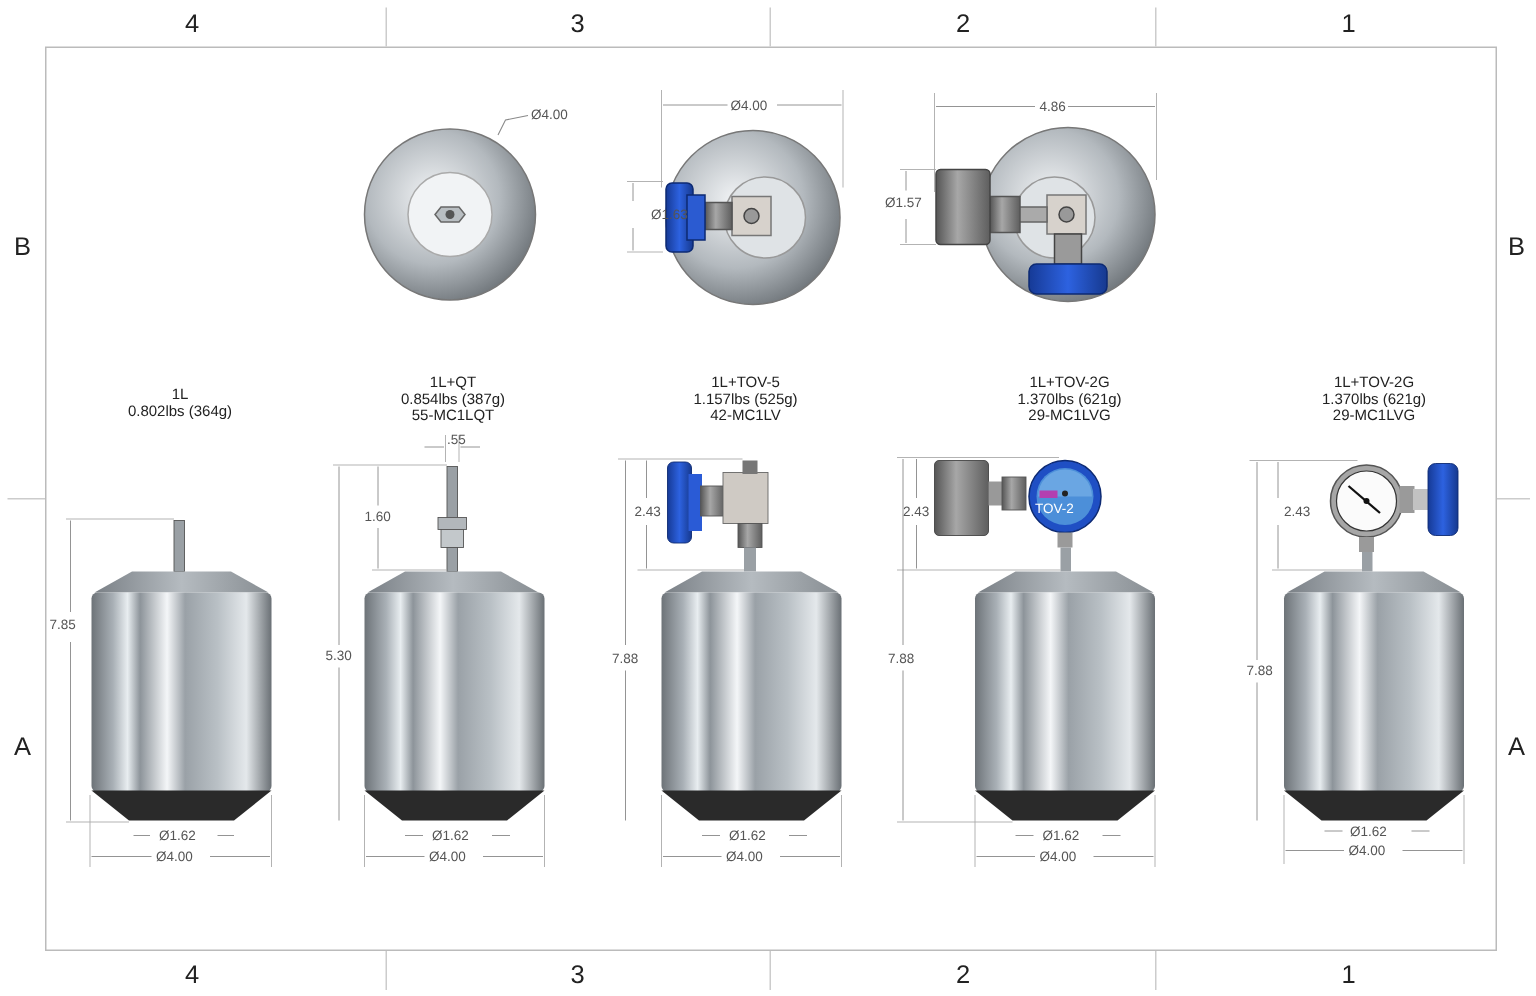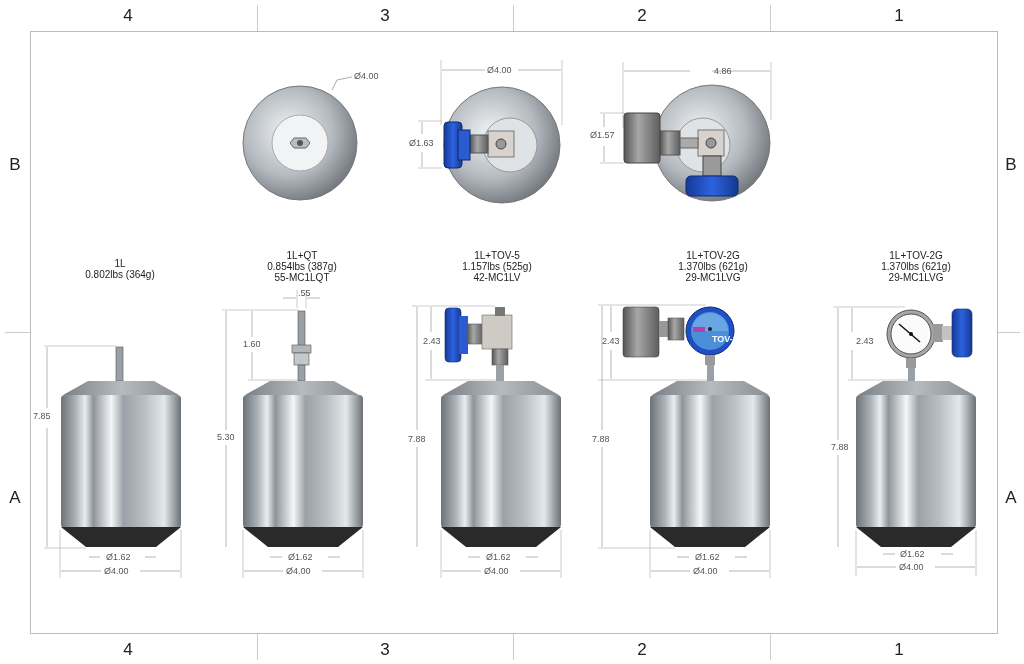--- a/index.html
+++ b/index.html
@@ -93,42 +93,42 @@
   <circle cx="501" cy="144" r="5" fill="#999" stroke="#444"></circle>
   <rect x="470" y="135" width="18" height="18" fill="url(#gauge)" stroke="#555"></rect>
   <rect x="444" y="122" width="18" height="46" rx="4" fill="url(#blue)" stroke="#0d2a73"></rect>
   <rect x="458" y="130" width="12" height="30" fill="#2b5bd1" stroke="#0d2a73"></rect>
   <line x1="418" y1="121" x2="442" y2="121" stroke="#aaa" stroke-width="0.6"></line>
   <line x1="418" y1="168" x2="442" y2="168" stroke="#aaa" stroke-width="0.6"></line>
   <line x1="422" y1="122" x2="422" y2="134" stroke="#888" stroke-width="0.6"></line>
   <line x1="422" y1="152" x2="422" y2="167" stroke="#888" stroke-width="0.6"></line>
 </svg>
 <div class="dim" style="left:487px;top:65px">Ø4.00</div>
-<div class="dim" style="left:409px;top:138px">Ø1.63</div>
+<div class="dim" style="left:434px;top:138px">Ø1.63</div>
 
 <svg style="left:0;top:0" width="1024" height="664">
   <line x1="623" y1="62" x2="623" y2="128" stroke="#aaa" stroke-width="0.6"></line>
   <line x1="771" y1="62" x2="771" y2="120" stroke="#aaa" stroke-width="0.6"></line>
   <line x1="624" y1="71" x2="690" y2="71" stroke="#888" stroke-width="0.6"></line>
   <line x1="712" y1="71" x2="770" y2="71" stroke="#888" stroke-width="0.6"></line>
   <circle cx="712" cy="143" r="58" fill="url(#disc)" stroke="#777"></circle>
   <circle cx="703" cy="145" r="27" fill="#dfe3e6" stroke="#999"></circle>
   <rect x="698" y="130" width="26" height="26" fill="#d7d2cc" stroke="#777"></rect>
   <circle cx="711" cy="143" r="5" fill="#999" stroke="#444"></circle>
   <rect x="678" y="138" width="20" height="10" fill="#aaa" stroke="#666"></rect>
   <rect x="660" y="131" width="20" height="24" fill="url(#gauge)" stroke="#555"></rect>
   <rect x="624" y="113" width="36" height="50" rx="3" fill="url(#gauge)" stroke="#444"></rect>
   <rect x="703" y="156" width="18" height="20" fill="#9a9a9a" stroke="#444"></rect>
   <rect x="686" y="176" width="52" height="20" rx="5" fill="url(#blue)" stroke="#0d2a73"></rect>
   <line x1="600" y1="113" x2="624" y2="113" stroke="#aaa" stroke-width="0.6"></line>
   <line x1="600" y1="163" x2="624" y2="163" stroke="#aaa" stroke-width="0.6"></line>
   <line x1="604" y1="114" x2="604" y2="127" stroke="#888" stroke-width="0.6"></line>
   <line x1="604" y1="146" x2="604" y2="162" stroke="#888" stroke-width="0.6"></line>
 </svg>
-<div class="dim" style="left:714px;top:66px">4.86</div>
+<div class="dim" style="left:693px;top:66px">4.86</div>
 <div class="dim" style="left:590px;top:130px">Ø1.57</div>
 
 <div class="title" style="left:40px;top:258px">
   <div>1L</div>
   <div>0.802lbs (364g)</div>
 </div>
 <div class="title" style="left:222px;top:250px">
   <div>1L+QT</div>
   <div>0.854lbs (387g)</div>
   <div>55-MC1LQT</div>
@@ -269,21 +269,21 @@
     <line x1="852" y1="350" x2="852" y2="379" stroke="#888" stroke-width="0.6"></line>
     <line x1="856" y1="530" x2="856" y2="576" stroke="#aaa" stroke-width="0.6"></line>
     <line x1="976" y1="530" x2="976" y2="576" stroke="#aaa" stroke-width="0.6"></line>
     <line x1="857" y1="567" x2="896" y2="567" stroke="#888" stroke-width="0.6"></line>
     <line x1="935" y1="567" x2="975" y2="567" stroke="#888" stroke-width="0.6"></line>
     <line x1="883" y1="554" x2="895" y2="554" stroke="#888" stroke-width="0.6"></line>
     <line x1="941" y1="554" x2="953" y2="554" stroke="#888" stroke-width="0.6"></line>
   </g>
 </svg>
 
-<div class="dim" style="left:712px;top:334px;font-size:9px;font-weight:bold;color:#fff">TOV-2</div>
+<div class="dim" style="left:690px;top:334px;font-size:9px;font-weight:normal;color:#fff">TOV-2</div>
 
 <div class="dim" style="left:33px;top:411px">7.85</div>
 <div class="dim" style="left:106px;top:552px">Ø1.62</div>
 <div class="dim" style="left:104px;top:566px">Ø4.00</div>
 
 <div class="dim" style="left:217px;top:432px">5.30</div>
 <div class="dim" style="left:243px;top:339px">1.60</div>
 <div class="dim" style="left:298px;top:288px">.55</div>
 <div class="dim" style="left:288px;top:552px">Ø1.62</div>
 <div class="dim" style="left:286px;top:566px">Ø4.00</div>

